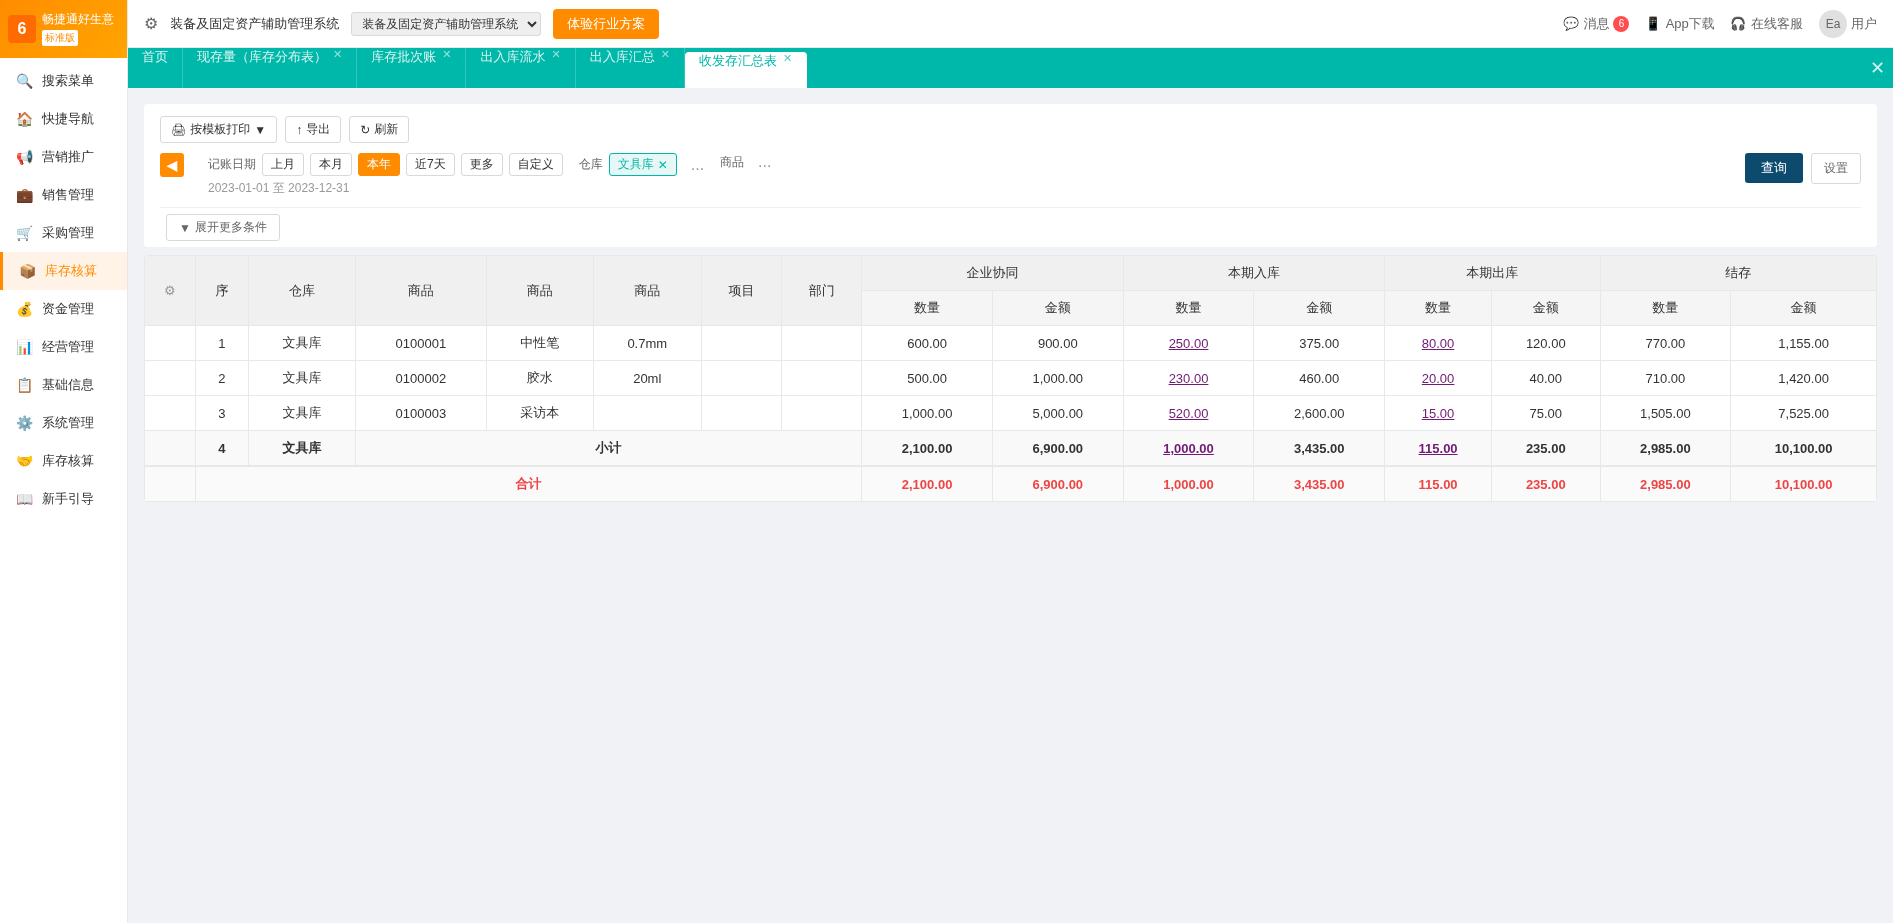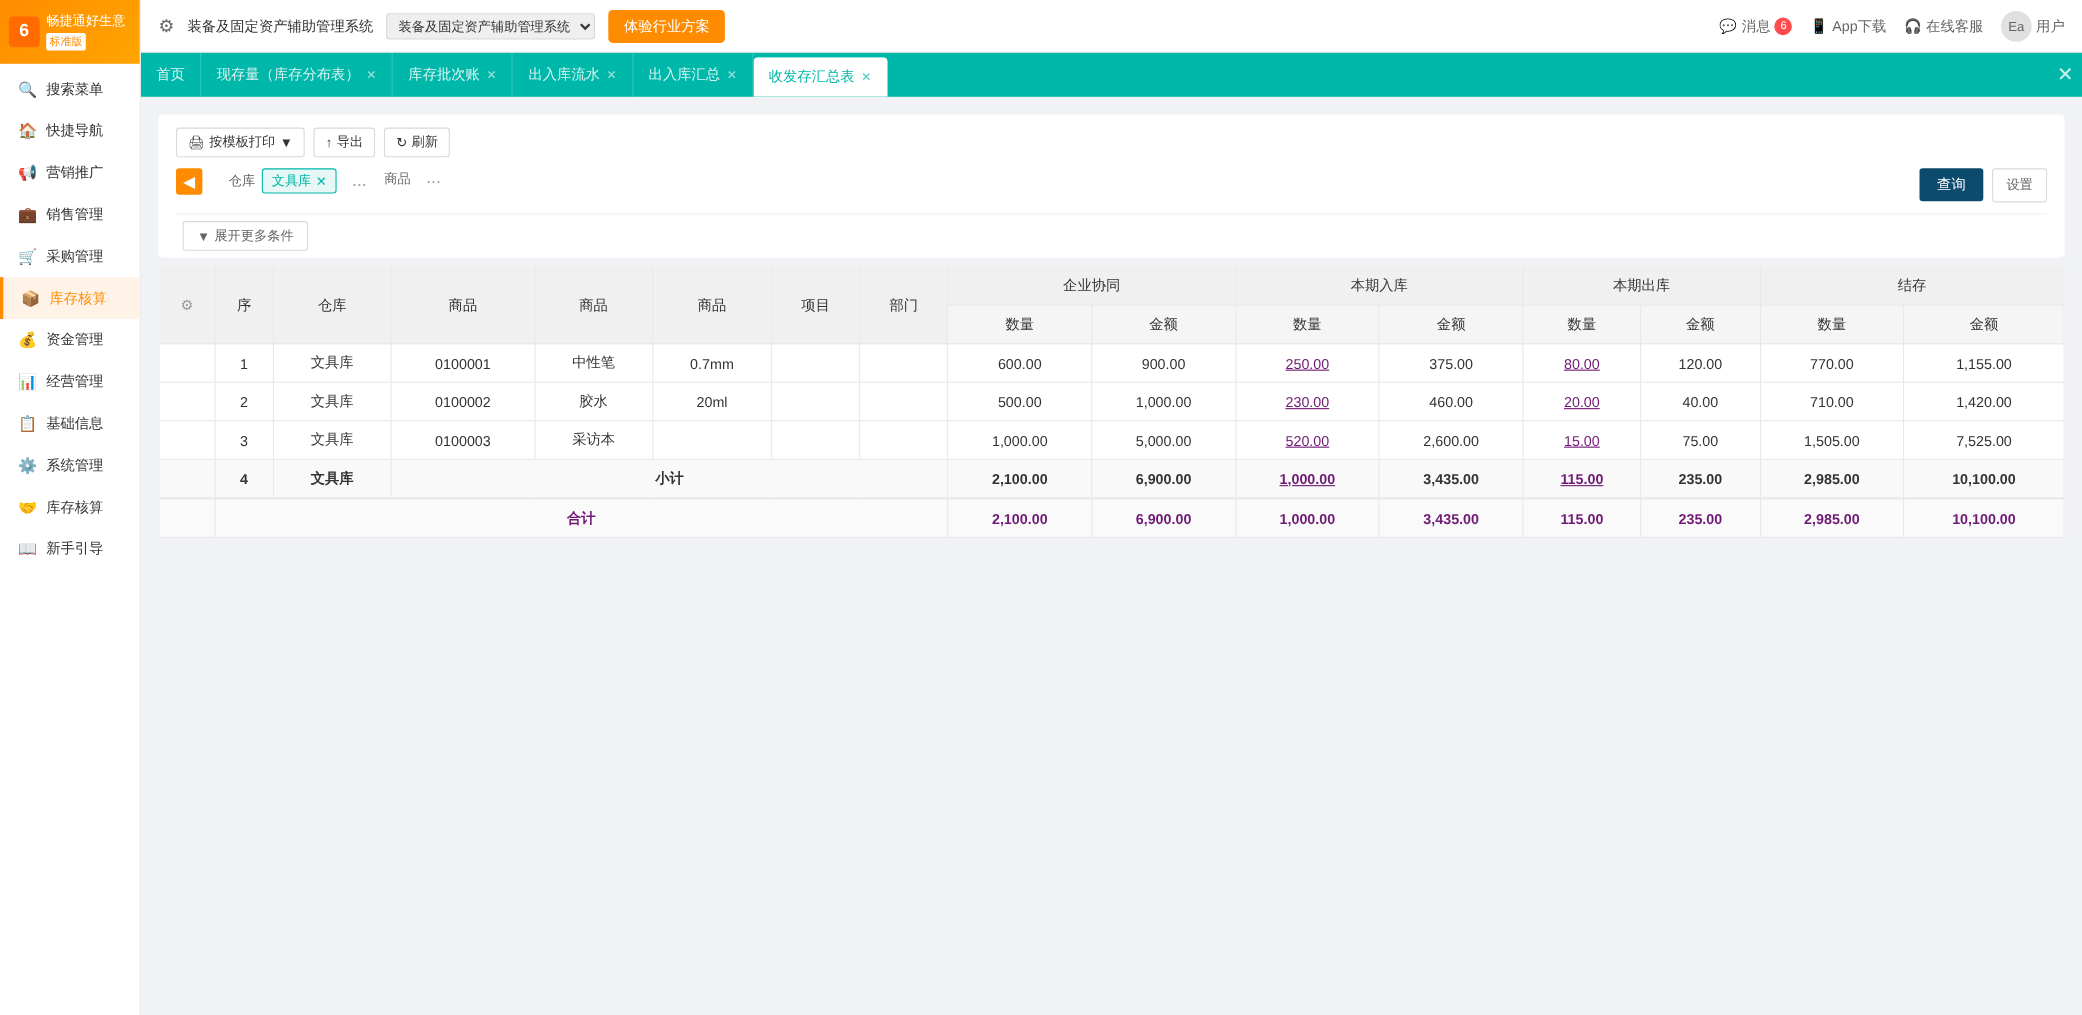--- a/index.html
+++ b/index.html
@@ -20,21 +20,21 @@
     .main { flex: 1; display: flex; flex-direction: column; overflow: hidden; }
 
     
     .topbar { background: #fff; border-bottom: 1px solid #e8e8e8; padding: 0 16px; height: 48px; display: flex; align-items: center; justify-content: space-between; }
     .topbar-left { display: flex; align-items: center; gap: 12px; }
     .topbar-right { display: flex; align-items: center; gap: 16px; color: #666; font-size: 13px; }
     .topbar-right-item { display: flex; align-items: center; gap: 4px; cursor: pointer; }
     .badge { background: #ff4d4f; color: white; border-radius: 50%; width: 16px; height: 16px; font-size: 10px; display: flex; align-items: center; justify-content: center; }
     .btn-trial { background: #ff8c00; color: white; border: none; padding: 6px 14px; border-radius: 4px; cursor: pointer; font-size: 13px; }
     .gear-btn { background: none; border: none; cursor: pointer; color: #666; font-size: 16px; }
-    .tab { display: flex; align-items: center; gap: 6px; padding: 0 14px; height: 40px; color: rgba(255,255,255,0.85); cursor: pointer; font-size: 13px; border-right: 1px solid rgba(255,255,255,0.2); }
+    .tab { display: flex; align-items: flex-start; gap: 6px; padding: 0 14px; height: 40px; color: rgba(255,255,255,0.85); cursor: pointer; font-size: 13px; border-right: 1px solid rgba(255,255,255,0.2); }
     .tab.active { background: #fff; color: #00b8a9; border-radius: 4px 4px 0 0; margin-top: 4px; height: 36px; }
     .tab-close { font-size: 11px; opacity: 0.7; }
 
     
     .content { flex: 1; overflow-y: auto; padding: 16px; background: #f0f2f5; }
     .page-title { font-size: 15px; font-weight: bold; color: #333; margin-bottom: 12px; }
     .date-btn { padding: 2px 8px; border: 1px solid #d9d9d9; border-radius: 3px; cursor: pointer; font-size: 12px; background: #fff; color: #333; }
     .date-btn.active { background: #ff8c00; color: white; border-color: #ff8c00; }
     .warehouse-tag { background: #e6f7f6; border: 1px solid #00b8a9; color: #00b8a9; padding: 2px 8px; border-radius: 3px; font-size: 12px; display: flex; align-items: center; gap: 4px; }
     .warehouse-tag .remove { cursor: pointer; }
@@ -49,21 +49,21 @@
     table { width: 100%; border-collapse: collapse; font-size: 13px; }
     thead tr th { background: #f5f5f5; border: 1px solid #e8e8e8; padding: 8px 6px; text-align: center; color: #333; font-weight: normal; white-space: nowrap; }
     thead tr:first-child th { background: #f0f0f0; font-weight: 500; }
     tbody tr td { border: 1px solid #e8e8e8; padding: 8px 6px; text-align: center; color: #333; }
     tbody tr.subtotal td { background: #f9f9f9; font-weight: bold; }
     .link-val { color: #701a75; text-decoration: underline; cursor: pointer; }
     .settings-col { color: #999; cursor: pointer; }
 
     
     .table-footer { background: #fafafa; border-top: 2px solid #e8e8e8; }
-    .table-footer td { padding: 8px 4px; font-weight: bold; color: #701a75; text-align: center; border: 1px solid #e8e8e8; }
+    .table-footer td { padding: 8px 4px; font-weight: bold; color: #ef4444; text-align: center; border: 1px solid #e8e8e8; }
 
     
     .arrow-btn { background: #ff8c00; border: none; color: white; width: 24px; height: 24px; border-radius: 3px; cursor: pointer; font-size: 14px; display: flex; align-items: center; justify-content: center; margin-right: 8px; }
 
     .user-avatar { width: 28px; height: 28px; border-radius: 50%; background: #e0e0e0; display: flex; align-items: center; justify-content: center; font-size: 12px; color: #666; }
 
     .tabbar-wrapper { position: relative; display: flex; align-items: center; background: #00b8a9; }
     .tabbar-close { color: rgba(255,255,255,0.8); cursor: pointer; font-size: 18px; padding: 0 8px; }
   </style>
 </head>
@@ -207,20 +207,32 @@
             <span>↻</span>
             <span>刷新</span>
           </button>
         </div>
       </div>
 
       <div style="display:flex;align-items:flex-start;gap:16px;padding-bottom:10px;flex-wrap:wrap;">
 
         <button class="arrow-btn">◀</button>
 
+        <div style="display:flex;flex-direction:column;gap:4px;">
+          <div style="display:flex;align-items:center;gap:6px;">
+            <span style="color:#666;font-size:12px;">记账日期</span>
+            <button class="date-btn">上月</button>
+            <button class="date-btn">本月</button>
+            <button class="date-btn active">本年</button>
+            <button class="date-btn">近7天</button>
+            <button class="date-btn">更多</button>
+            <button class="date-btn">自定义</button>
+          </div>
+          <div style="font-size:12px;color:#999;">2023-01-01 至 2023-12-31</div>
+        </div>
 
         <div style="display:flex;align-items:center;gap:6px;">
           <span style="color:#666;font-size:12px;">仓库</span>
           <div class="warehouse-tag">
             <span>文具库</span>
             <span class="remove">✕</span>
           </div>
           <span class="dots-btn">...</span>
         </div>
 

